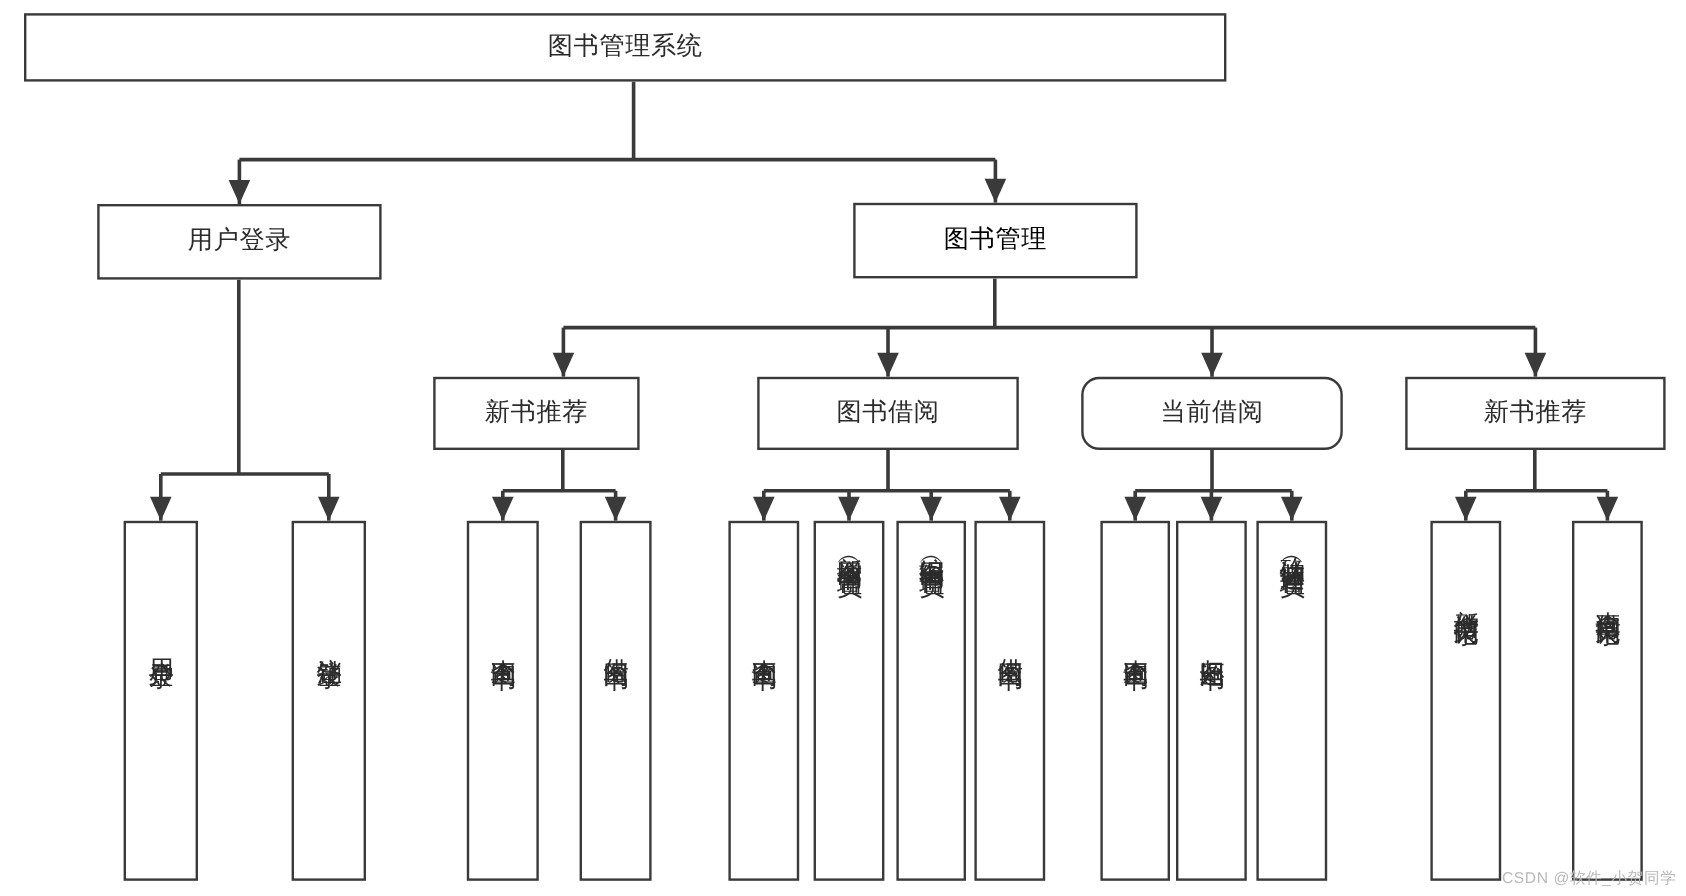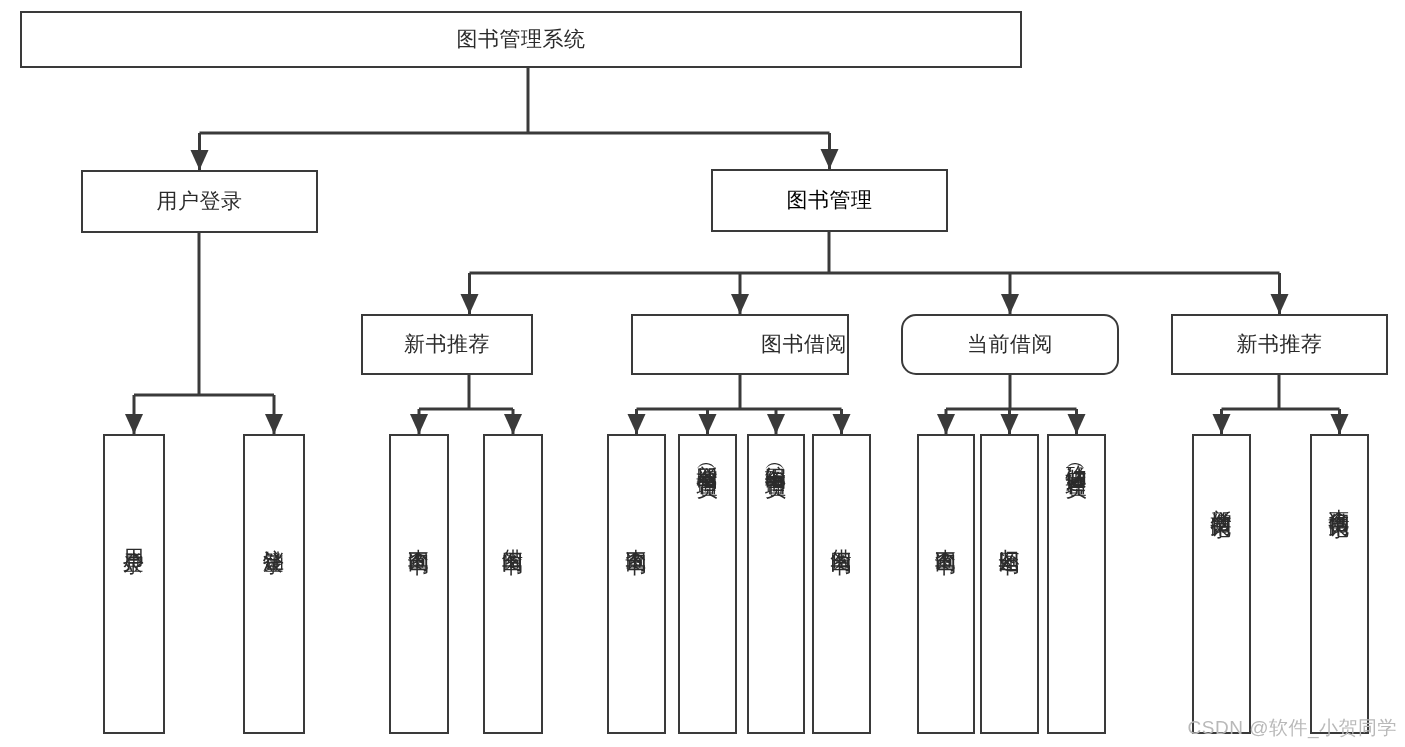--- a/index.html
+++ b/index.html
@@ -61,21 +61,21 @@
   .node.vertical.top .node-label {
     padding-top: 2px;
   }
   .node.vertical.upper .node-label {
     padding-top: 46px;
   }
   #watermark {
     position: absolute;
     right: 8px;
     bottom: 6px;
-    font-size: 19px;
+    font-size: 13px;
     color: #b9b9b9;
     white-space: nowrap;
     letter-spacing: 0.5px;
     pointer-events: none;
   }
 </style>
 </head>
 <body>
 
 <div id="canvas">
@@ -139,21 +139,21 @@
       </div>
       <div class="node horizontal" style="left: 81px; top: 170px; width: 237px; height: 63px; border-color: rgb(58, 58, 58); color: rgb(43, 43, 43);">
         <span class="node-label">用户登录</span>
       </div>
       <div class="node horizontal" style="left: 711px; top: 169px; width: 237px; height: 63px; border-color: rgb(58, 58, 58); color: #000000;">
         <span class="node-label">图书管理</span>
       </div>
       <div class="node horizontal" style="left: 361px; top: 314px; width: 172px; height: 61px; border-color: rgb(58, 58, 58); color: rgb(43, 43, 43);">
         <span class="node-label">新书推荐</span>
       </div>
-      <div class="node horizontal" style="left: 631px; top: 314px; width: 218px; height: 61px; border-color: rgb(58, 58, 58); color: rgb(43, 43, 43); justify-content: flex-end;">
+      <div class="node horizontal" style="left: 631px; top: 314px; width: 218px; height: 61px; border-color: rgb(58, 58, 58); color: rgb(43, 43, 43);">
         <span class="node-label">图书借阅</span>
       </div>
       <div class="node horizontal" style="left: 901px; top: 314px; width: 218px; height: 61px; border-color: rgb(58, 58, 58); color: rgb(43, 43, 43); border-radius: 15px;">
         <span class="node-label">当前借阅</span>
       </div>
       <div class="node horizontal" style="left: 1171px; top: 314px; width: 217px; height: 61px; border-color: rgb(58, 58, 58); color: rgb(43, 43, 43);">
         <span class="node-label">新书推荐</span>
       </div>
       <div class="node vertical mid" style="left: 103px; top: 434px; width: 62px; height: 300px; border-color: rgb(58, 58, 58); color: rgb(43, 43, 43);">
         <span class="node-label">用户登录</span>

